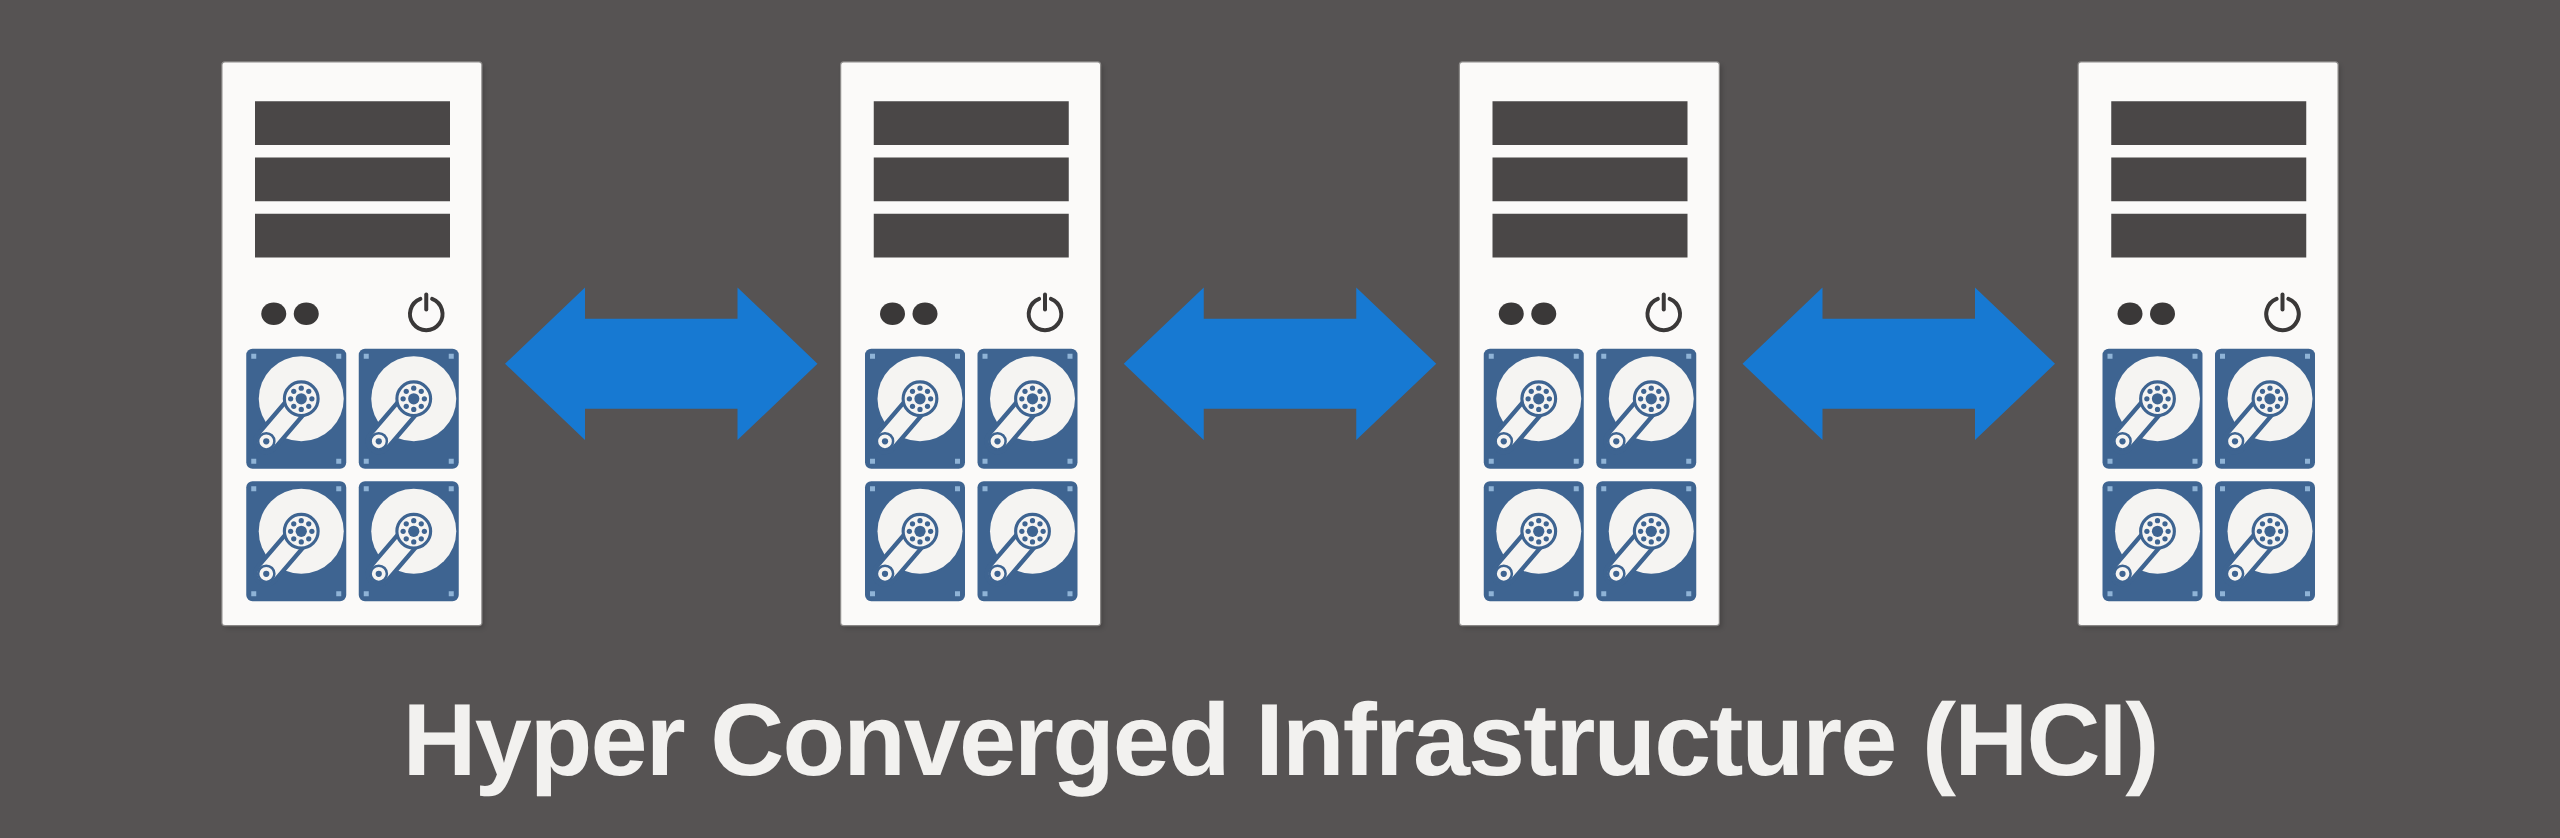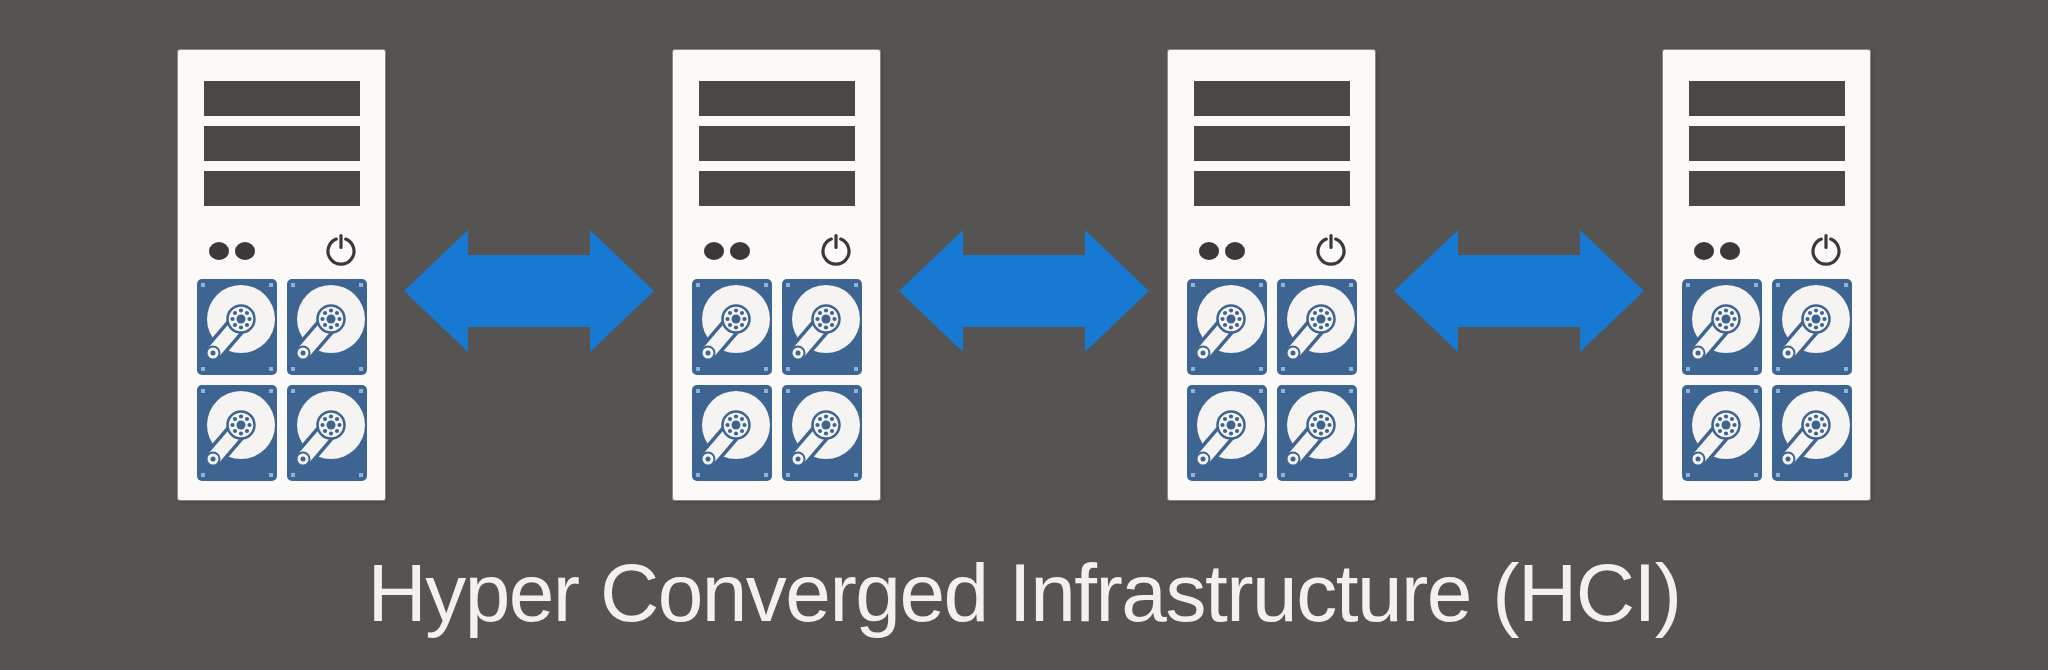--- a/index.html
+++ b/index.html
@@ -89,21 +89,21 @@
   .link svg{width:254px;height:150px;display:block;}
   .link polygon{fill:var(--arrow-blue);}
   .caption{
     position:absolute;
     top:548px;left:0;
     width:100%;
     text-align:center;
     font-size:82px;
     letter-spacing:-1.5px;
     color:var(--caption-text);
-    font-weight:400;
+    font-weight:700;
     line-height:1.1;
   }
 </style>
 </head>
 <body>
 
 <div class="stage">
   <div class="server-row">
   <div class="server">
     <div class="bays">

